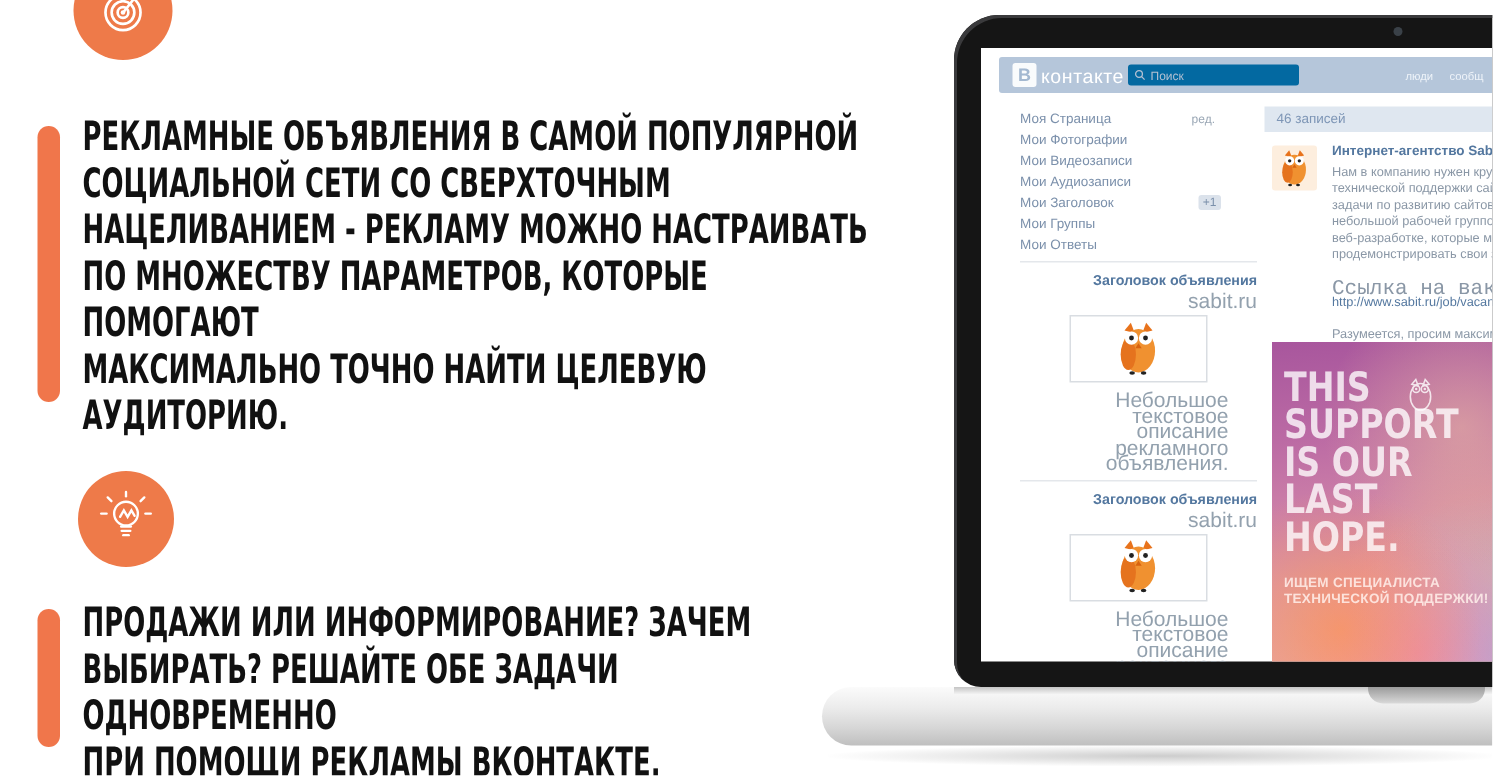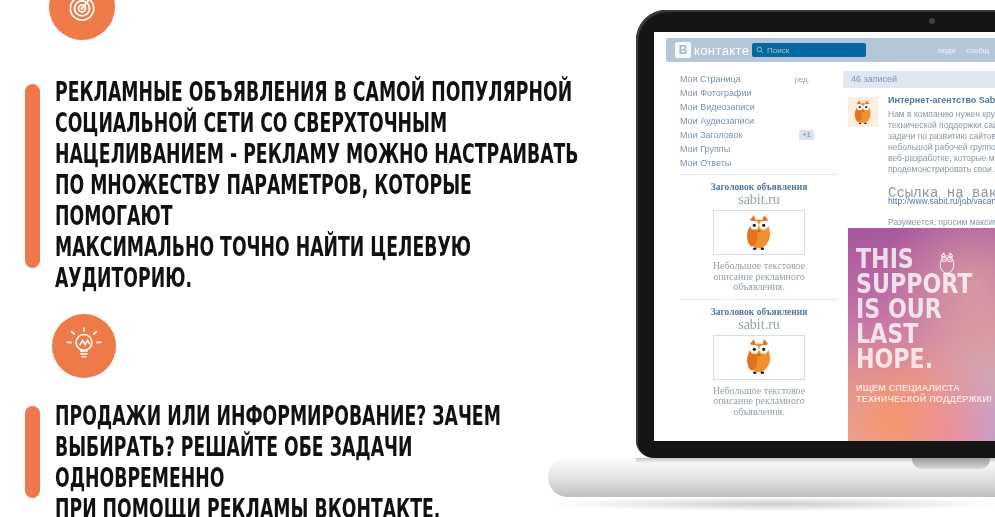--- a/index.html
+++ b/index.html
@@ -88,29 +88,29 @@
     display:flex; align-items:flex-end; height:14px;
     font-size:9px; color:#7b90ab; cursor:pointer;
   }
   .menu-item .spacer { flex:1; }
   .menu-extra { color:#9aa7b5; font-size:8px; padding-right:28px; }
   .menu-badge {
     background:#dbe2eb; color:#7b90ab; font-size:8px; border-radius:2px;
     padding:0 3px; line-height:10px; margin-right:24px;
   }
   .sb-divider { height:1px; background:#e4e7eb; margin:6px 0; }
-  .ad-block { text-align:center;font-family:Liberation Serif, serif; }
+  .ad-block { text-align:right; }
   .ad-title { font-size:9.5px; font-weight:bold; color:#53779f; line-height:13px; cursor:pointer; }
   .ad-domain { font-size:14px; color:#93a1ae; line-height:12px; }
   .ad-img {
     width:92px; height:45px; margin:4px auto 6px auto; background:#fff;
     border:1px solid #d9dde2; display:flex; align-items:center; justify-content:center;
     cursor:pointer;
   }
-  .ad-desc { font-size:10px; color:#93a1ae; line-height:10.5px; width:120px; margin:0 auto; }
+  .ad-desc { font-size:14px; color:#93a1ae; line-height:10.5px; width:120px; margin:0 auto; }
 
   
   #vk-feed { position:absolute; left:189px; top:0; width:170px; }
   #feed-countbar {
     position:absolute; left:0; top:39px; width:170px; height:17px;
     background:#dfe7f0; color:#7e96b6; font-size:9px; line-height:17px; padding-left:8px;
   }
   #post-avatar {
     position:absolute; left:5px; top:65px; width:30px; height:30px;
     background:#fdeede; border-radius:2px; display:flex; align-items:center; justify-content:center;

